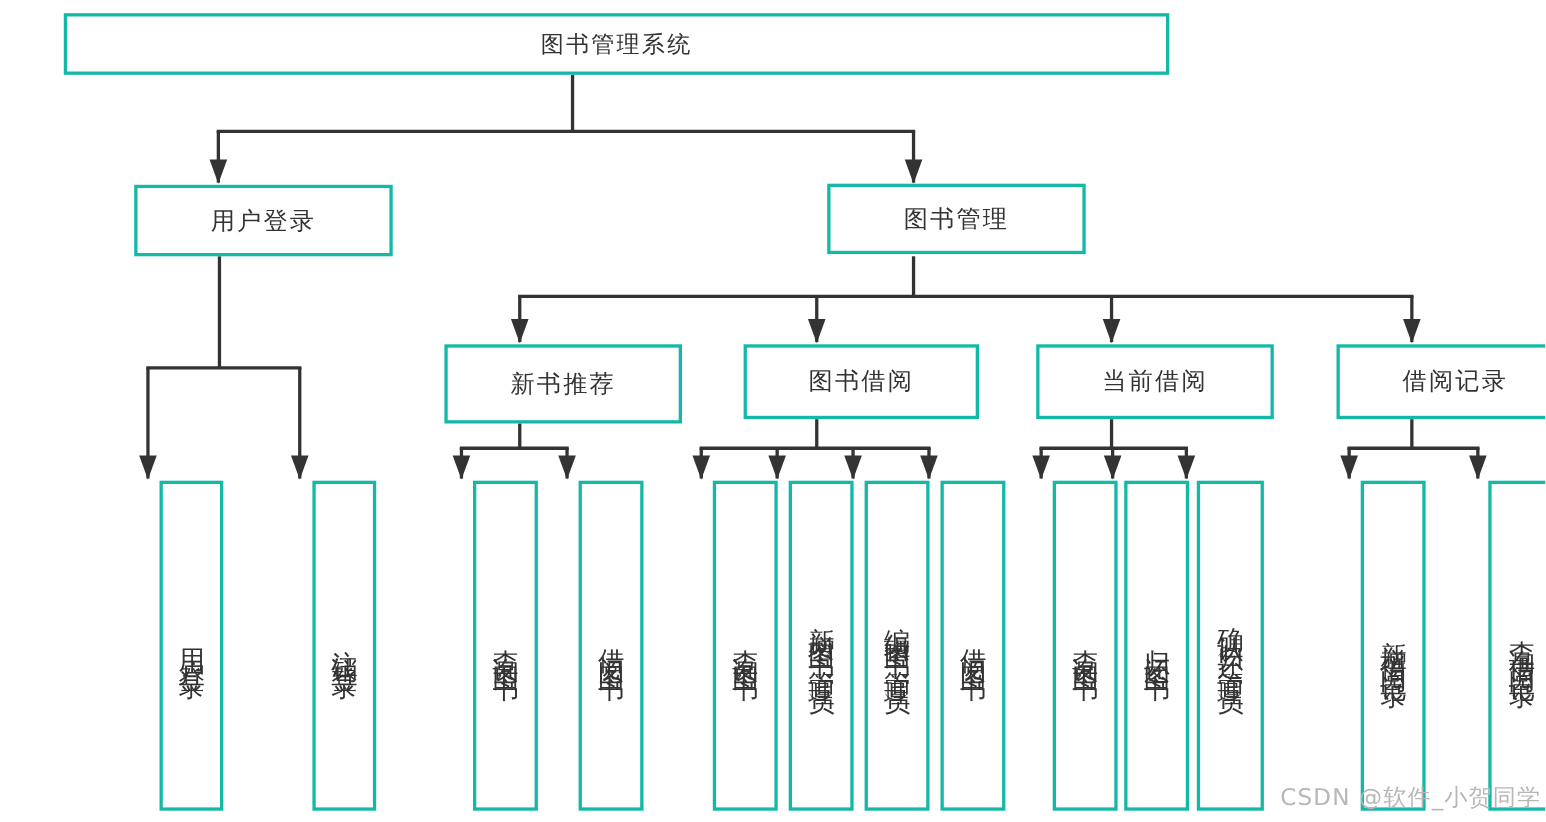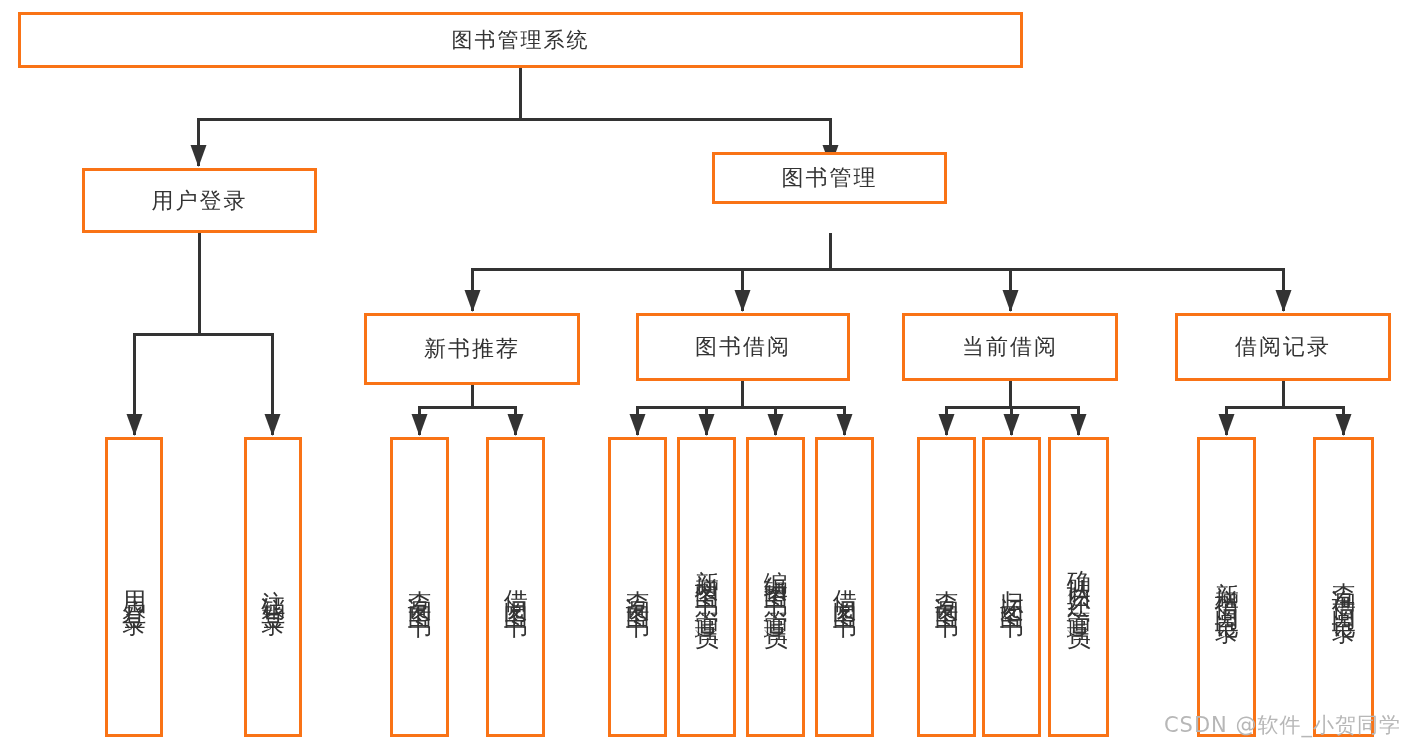--- a/index.html
+++ b/index.html
@@ -8,26 +8,27 @@
     width:1405px; height:747px;
     background:#ffffff;
     font-family:"DejaVu Sans","Liberation Sans",sans-serif;
     overflow:hidden;
   }
   .wires { position:absolute; left:0; top:0; width:1405px; height:747px; }
   .box {
     position:absolute;
     box-sizing:border-box;
     background:#ffffff;
-    border:3px solid #f97316;
+    border:3px solid #14b8a6;
     color:#333333;
     display:flex;
     align-items:center;
     justify-content:center;
     text-align:center;
+    margin-left:40px;
   }
   .h { font-size:22px; letter-spacing:2px; }
   .root { font-size:21px; }
   .v { font-size:24px; }
   .v .vtxt {
     writing-mode:vertical-rl;
     text-orientation:mixed;
     letter-spacing:8px;
     line-height:1.1;
   }
@@ -112,21 +113,21 @@
     </g>
   </svg>
 
   <div class="box h root" style="left:18px; top:12px; width:1005px; height:56px;">
     <span>图书管理系统</span>
   </div>
 
   <div class="box h" style="left:82px; top:168px; width:235px; height:65px;">
     <span>用户登录</span>
   </div>
-  <div class="box h" style="left:712px; top:152px; width:235px; height:52px;">
+  <div class="box h" style="left:712px; top:167px; width:235px; height:64px;">
     <span>图书管理</span>
   </div>
 
   <div class="box h" style="left:364px; top:313px; width:216px; height:72px;">
     <span>新书推荐</span>
   </div>
   <div class="box h" style="left:902px; top:313px; width:216px; height:68px;">
     <span>当前借阅</span>
   </div>
   <div class="box h" style="left:636px; top:313px; width:214px; height:68px;">

